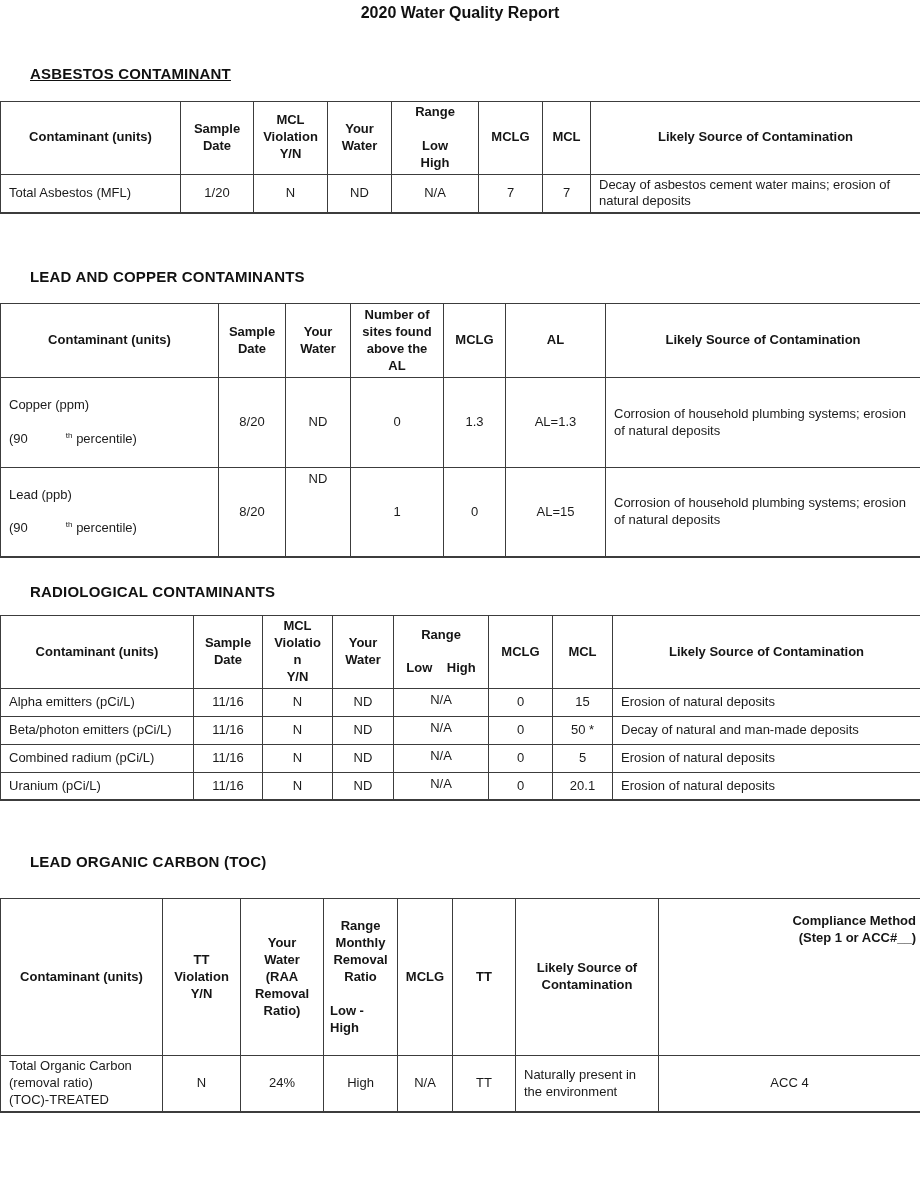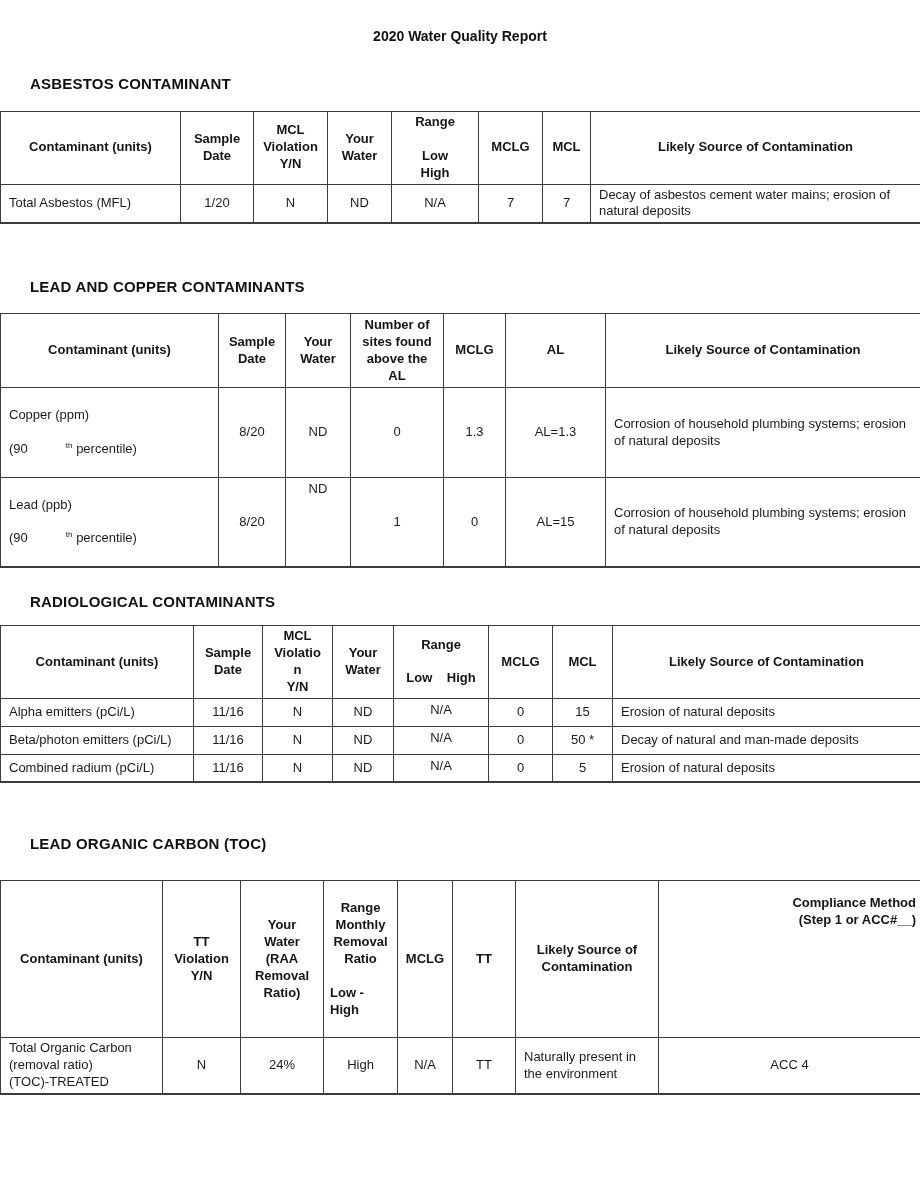--- a/index.html
+++ b/index.html
@@ -11,34 +11,34 @@
     color: #1b1b1b;
   }
   .page {
     width: 920px;
     height: 1200px;
     position: relative;
     overflow: hidden;
   }
   .page-title {
     text-align: center;
-    font-size: 14px;
+    font-size: 16px;
     font-weight: bold;
     margin: 0;
-    padding-top: 28px;
+    padding-top: 4px;
     color: #111;
   }
   .section-heading {
     font-size: 15px;
     font-weight: bold;
     margin: 0 0 0 30px;
     color: #111;
     letter-spacing: 0.2px;
   }
-  .mt-h1 { margin-top: 31px; }
+  .mt-h1 { margin-top: 43px; text-decoration: underline; }
   .mt-h2 { margin-top: 54px; }
   .mt-h3 { margin-top: 25px; }
   .mt-h4 { margin-top: 52px; }
 
   table.doc-table {
     border-collapse: collapse;
     table-layout: fixed;
     width: 920px;
     border: 1px solid #3c3c3c;
     border-bottom-width: 2px;
@@ -253,20 +253,30 @@
         <td class="left">Decay of natural and man-made deposits</td>
       </tr>
       <tr>
         <td class="left">Combined radium (pCi/L)</td>
         <td>11/16</td>
         <td>N</td>
         <td>ND</td>
         <td class="vtop">N/A</td>
         <td>0</td>
         <td>5</td>
+        <td class="left">Erosion of natural deposits</td>
+      </tr>
+      <tr>
+        <td class="left">Uranium (pCi/L)</td>
+        <td>11/16</td>
+        <td>N</td>
+        <td>ND</td>
+        <td class="vtop">N/A</td>
+        <td>0</td>
+        <td>20.1</td>
         <td class="left">Erosion of natural deposits</td>
       </tr>
     </tbody>
   </table>
 
   <h2 class="section-heading mt-h4">LEAD ORGANIC CARBON (TOC)</h2>
 
   <table class="doc-table t4 mt-t4">
     <colgroup>
       <col style="width:162px">

